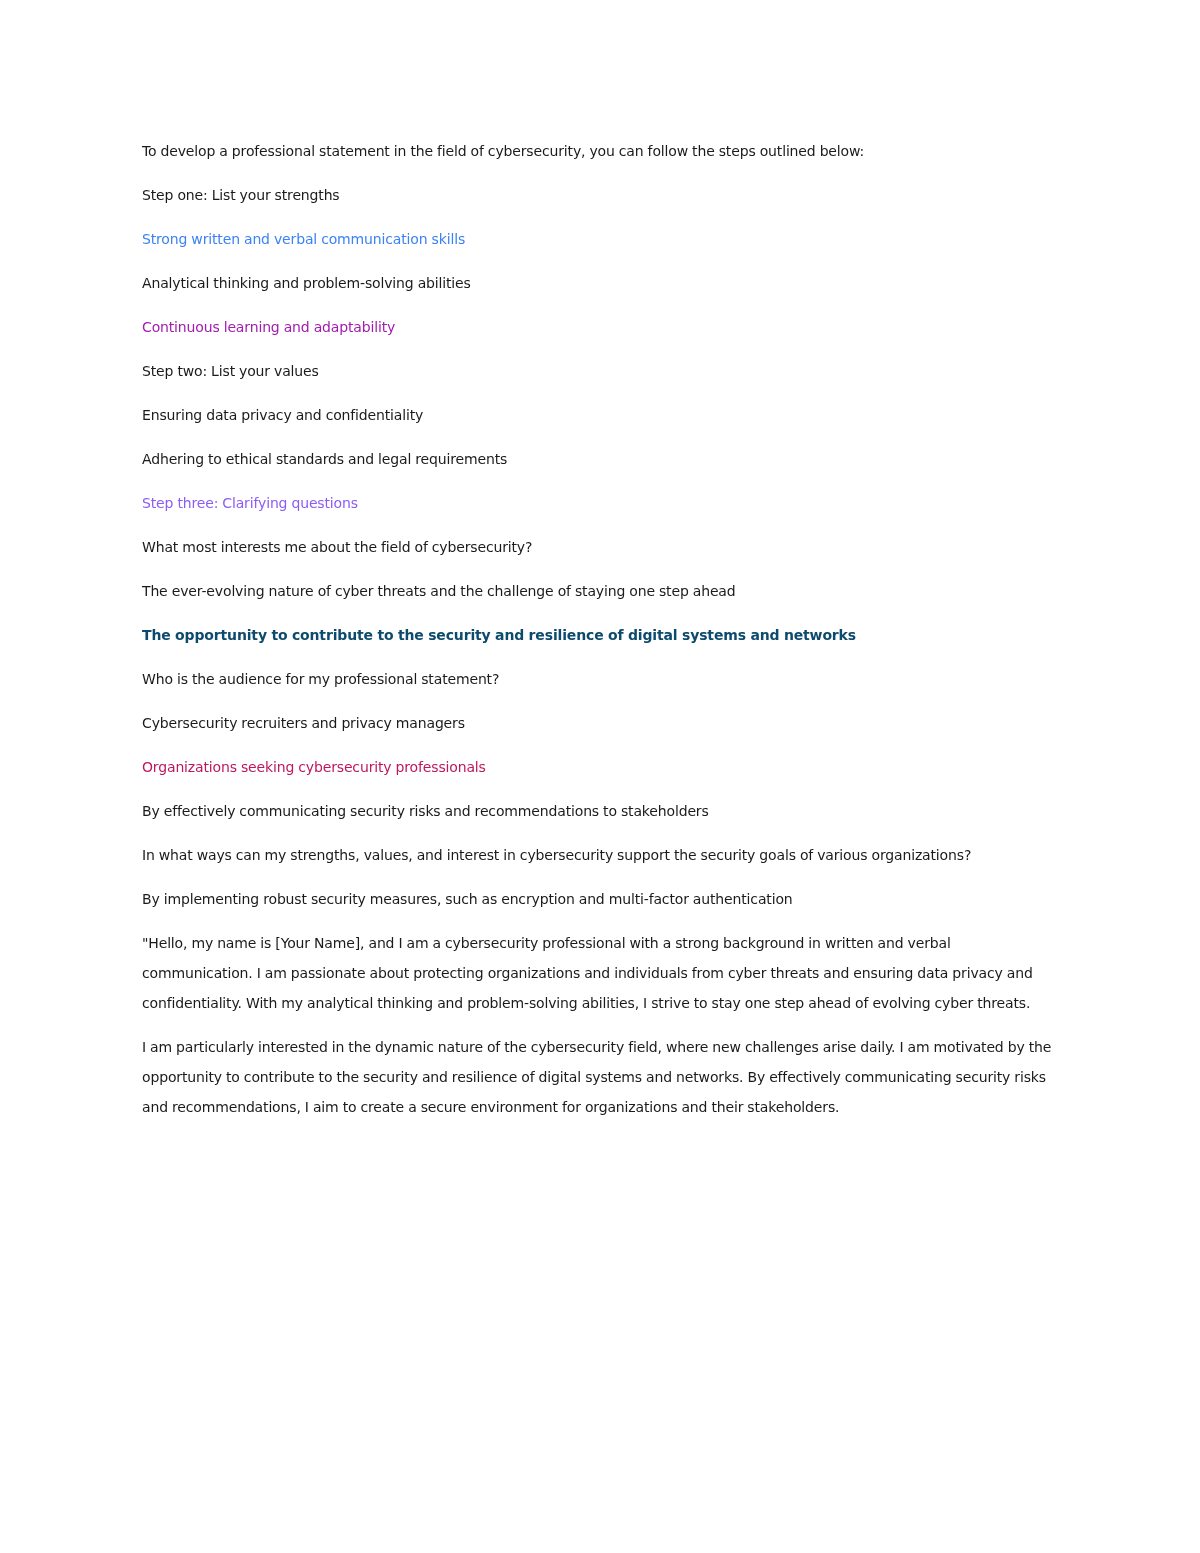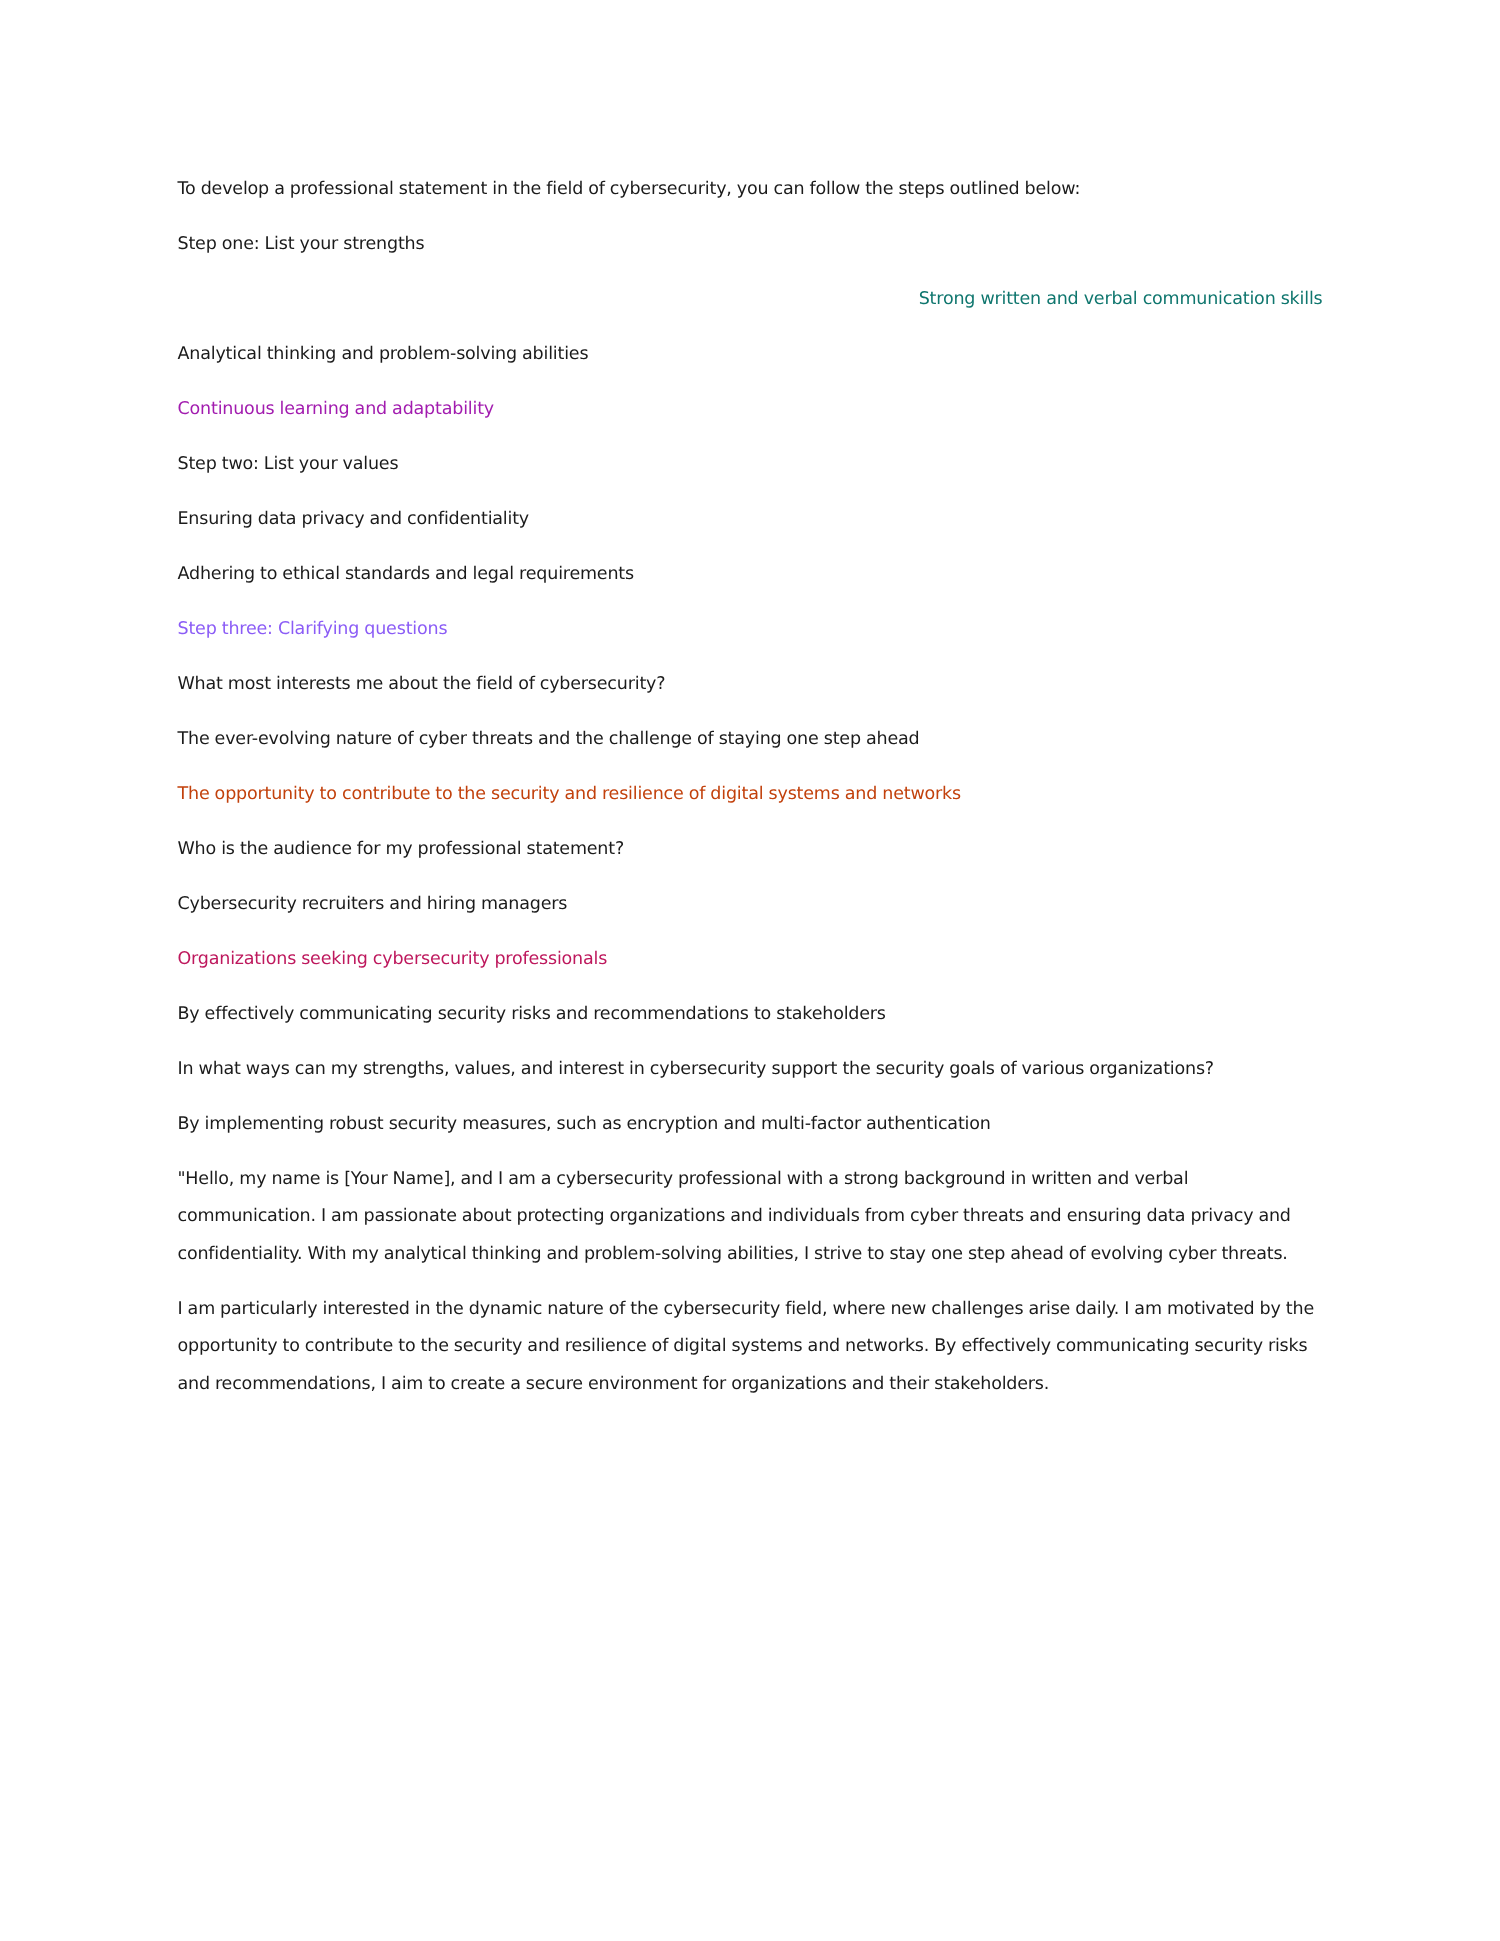--- a/index.html
+++ b/index.html
@@ -42,32 +42,32 @@
     margin-bottom: 0;
   }
 </style>
 </head>
 <body>
 
 <div class="page" style="background: rgb(255, 255, 255);">
   <div class="doc-body">
       <p class="para" style="color: rgb(27, 27, 27);">To develop a professional statement in the field of cybersecurity, you can follow the steps outlined below:</p>
       <p class="para" style="color: rgb(27, 27, 27);">Step one: List your strengths</p>
-      <p class="para" style="color: #0f766e; text-align: right;">Strong written and verbal communication skills</p>
+      <p class="para" style="color: #3b82f6;">Strong written and verbal communication skills</p>
       <p class="para" style="color: rgb(27, 27, 27);">Analytical thinking and problem-solving abilities</p>
       <p class="para" style="color: #a21caf;">Continuous learning and adaptability</p>
       <p class="para" style="color: rgb(27, 27, 27);">Step two: List your values</p>
       <p class="para" style="color: rgb(27, 27, 27);">Ensuring data privacy and confidentiality</p>
       <p class="para" style="color: rgb(27, 27, 27);">Adhering to ethical standards and legal requirements</p>
       <p class="para" style="color: #8b5cf6;">Step three: Clarifying questions</p>
       <p class="para" style="color: rgb(27, 27, 27);">What most interests me about the field of cybersecurity?</p>
       <p class="para" style="color: rgb(27, 27, 27);">The ever-evolving nature of cyber threats and the challenge of staying one step ahead</p>
-      <p class="para" style="color: #c2410c;">The opportunity to contribute to the security and resilience of digital systems and networks</p>
+      <p class="para" style="color: #0c4a6e; font-weight: bold;">The opportunity to contribute to the security and resilience of digital systems and networks</p>
       <p class="para" style="color: rgb(27, 27, 27);">Who is the audience for my professional statement?</p>
-      <p class="para" style="color: rgb(27, 27, 27);">Cybersecurity recruiters and hiring managers</p>
+      <p class="para" style="color: rgb(27, 27, 27);">Cybersecurity recruiters and privacy managers</p>
       <p class="para" style="color: #be185d;">Organizations seeking cybersecurity professionals</p>
       <p class="para" style="color: rgb(27, 27, 27);">By effectively communicating security risks and recommendations to stakeholders</p>
       <p class="para" style="color: rgb(27, 27, 27);">In what ways can my strengths, values, and interest in cybersecurity support the security goals of various organizations?</p>
       <p class="para" style="color: rgb(27, 27, 27);">By implementing robust security measures, such as encryption and multi-factor authentication</p>
       <p class="para" style="color: rgb(27, 27, 27);">"Hello, my name is [Your Name], and I am a cybersecurity professional with a strong background in written and verbal communication. I am passionate about protecting organizations and individuals from cyber threats and ensuring data privacy and confidentiality. With my analytical thinking and problem-solving abilities, I strive to stay one step ahead of evolving cyber threats.</p>
       <p class="para" style="color: rgb(27, 27, 27);">I am particularly interested in the dynamic nature of the cybersecurity field, where new challenges arise daily. I am motivated by the opportunity to contribute to the security and resilience of digital systems and networks. By effectively communicating security risks and recommendations, I aim to create a secure environment for organizations and their stakeholders.</p>
     </div>
 </div>
 
 </body></html>

